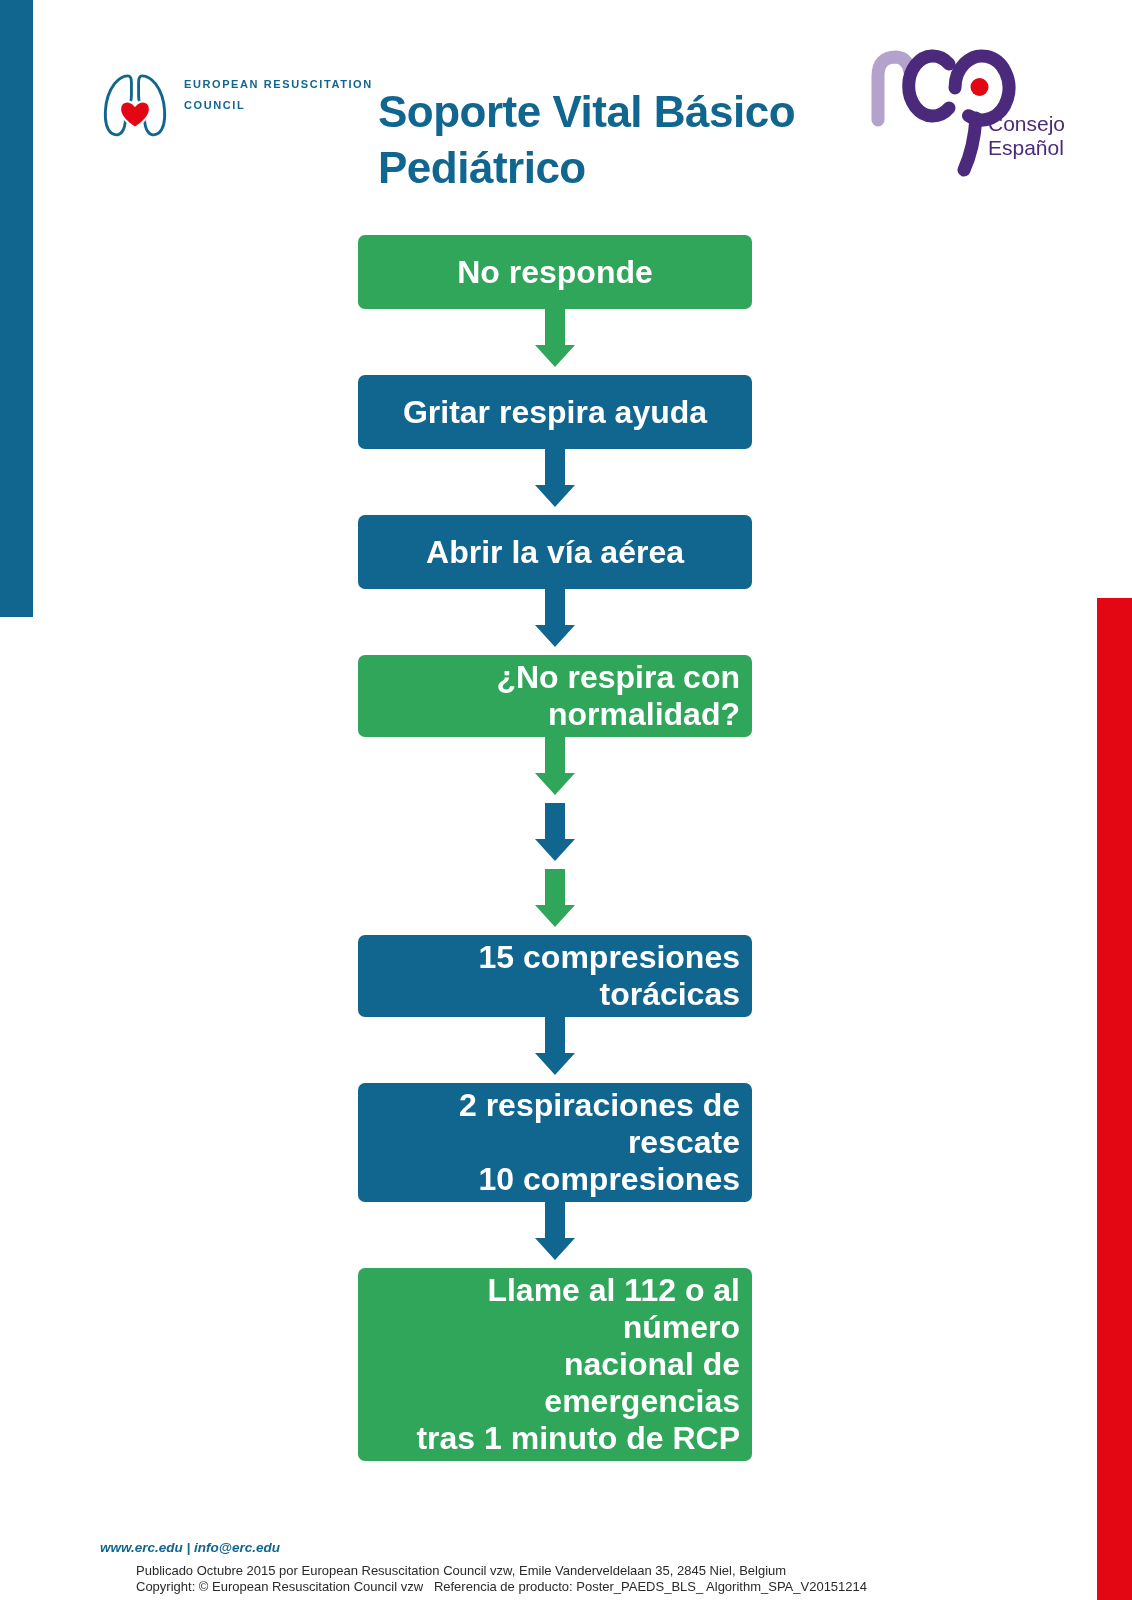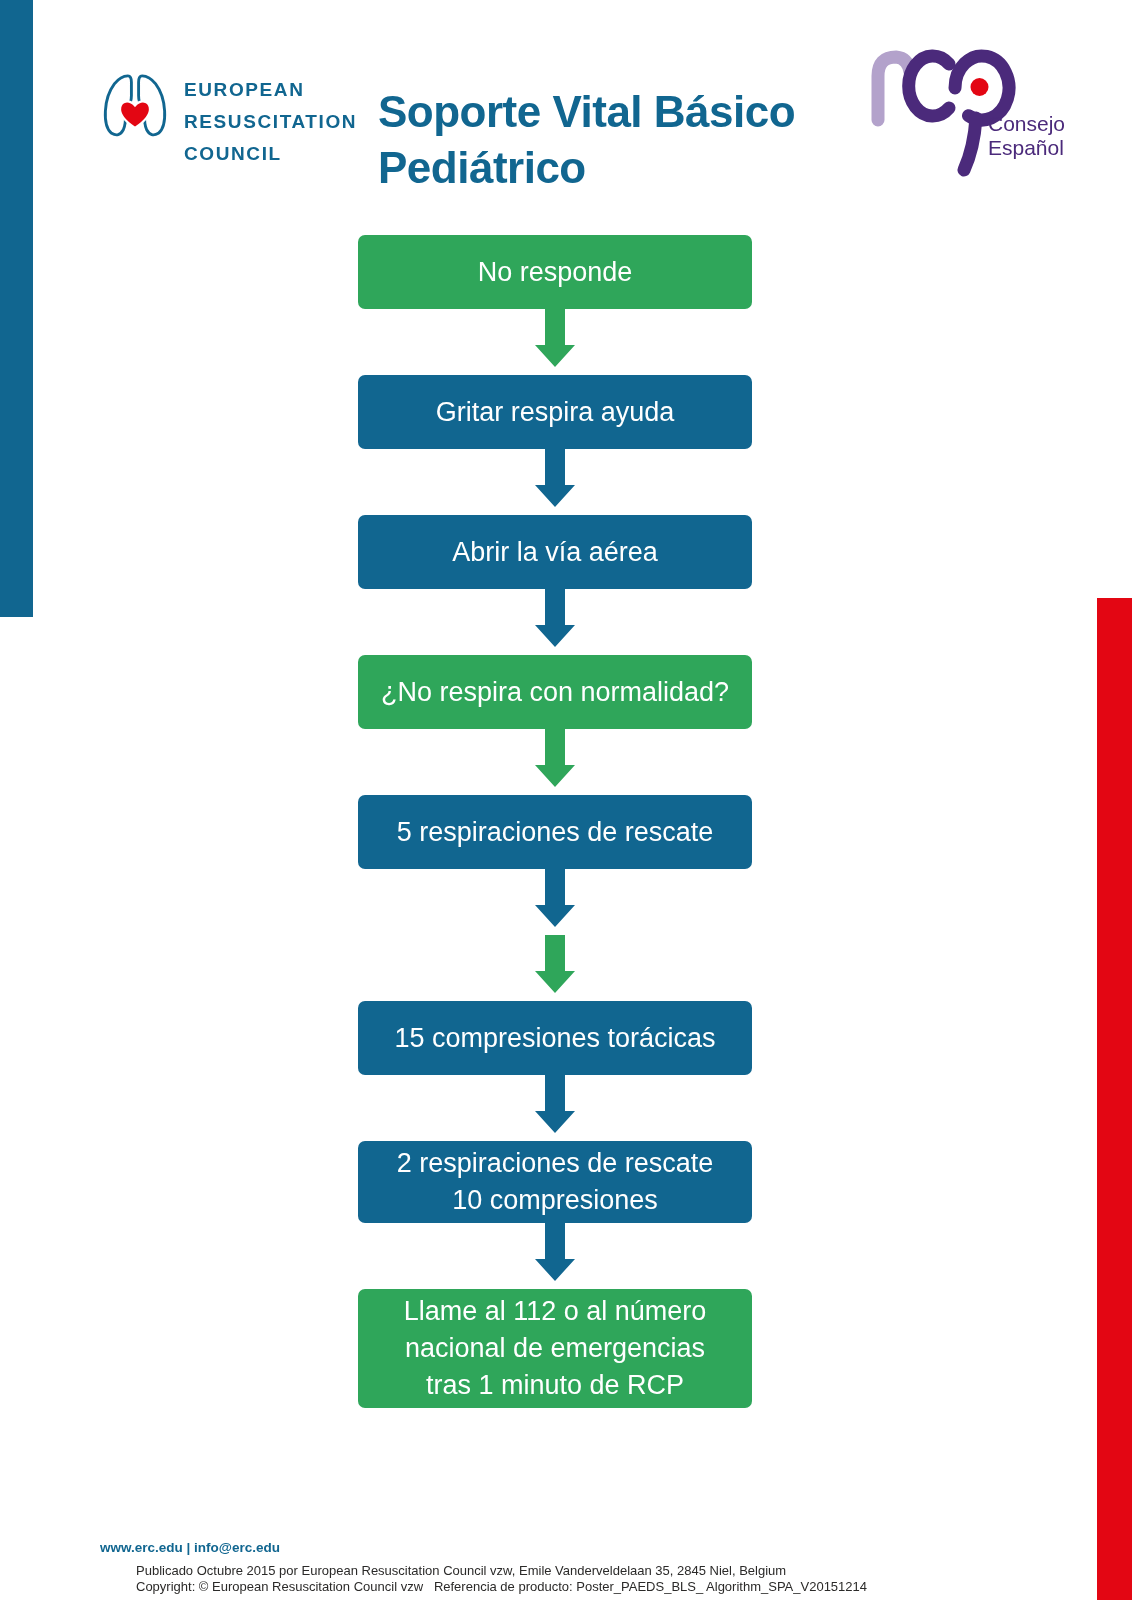--- a/index.html
+++ b/index.html
@@ -27,23 +27,23 @@
 
   
   .erc-logo {
     position: absolute; left: 100px; top: 70px;
     width: 70px; height: 80px;
   }
   .erc-org {
     position: absolute; left: 184px; top: 74px;
     width: 210px;
     color: var(--blue);
-    font-size: 19px; font-weight: bold;
+    font-size: 11px; font-weight: bold;
     letter-spacing: 1.6px;
-    line-height: 32px;
+    line-height: 21px;
   }
   .page-title {
     position: absolute; left: 370px; top: 76px;
     width: 520px; margin: 8px;
     color: var(--blue);
     font-size: 44px; font-weight: bold;
     line-height: 56px;
     letter-spacing: -0.5px;
   }
   .rcp-logo {
@@ -69,42 +69,43 @@
     box-sizing: border-box;
     min-height: 74px;
     border-radius: 7px;
     display: flex; align-items: center; justify-content: center;
     padding: 4px 12px;
   }
   .step-box.green { background: var(--green); }
   .step-box.blue  { background: var(--blue); }
   .step-label {
     color: #ffffff;
-    font-size: 27px; font-weight: normal;
-    text-align: center;
+    font-size: 32px; font-weight: bold;
+    text-align: right;
     line-height: 37px;
     white-space: pre-line;
   }
   .flow-arrow {
     height: 66px;
     display: flex; align-items: flex-start; justify-content: center;
   }
   .flow-arrow.green { color: var(--green); }
   .flow-arrow.blue  { color: var(--blue); }
 
   
   .footer {
     position: absolute; left: 100px; top: 1540px;
     width: 900px;
     color: var(--footer_text);
   }
   .footer-links {
     color: var(--blue);
     font-size: 13.5px; font-weight: bold;
     margin-bottom: 8px;
+    font-style: italic;
   }
   .footer-line {
     font-size: 13px;
     line-height: 16px;
     white-space: pre-wrap;
     margin-left: 36px;
   }
 </style>
 </head>
 <body>
@@ -164,23 +165,20 @@
     </svg>
   </div>
       <div class="step-box green">
     <span class="step-label">¿No respira con normalidad?</span>
   </div>
       <div class="flow-arrow green">
     <svg width="40" height="66" viewBox="0 0 40 66">
       <polygon points="10,0 30,0 30,36 40,36 20,58 0,36 10,36" fill="currentColor"></polygon>
     </svg>
   </div>
-      <div class="step-box blue">
-    <span class="step-label">5 respiraciones de rescate</span>
-  </div>
       <div class="flow-arrow blue">
     <svg width="40" height="66" viewBox="0 0 40 66">
       <polygon points="10,0 30,0 30,36 40,36 20,58 0,36 10,36" fill="currentColor"></polygon>
     </svg>
   </div>
       <div class="flow-arrow green">
     <svg width="40" height="66" viewBox="0 0 40 66">
       <polygon points="10,0 30,0 30,36 40,36 20,58 0,36 10,36" fill="currentColor"></polygon>
     </svg>
   </div>

